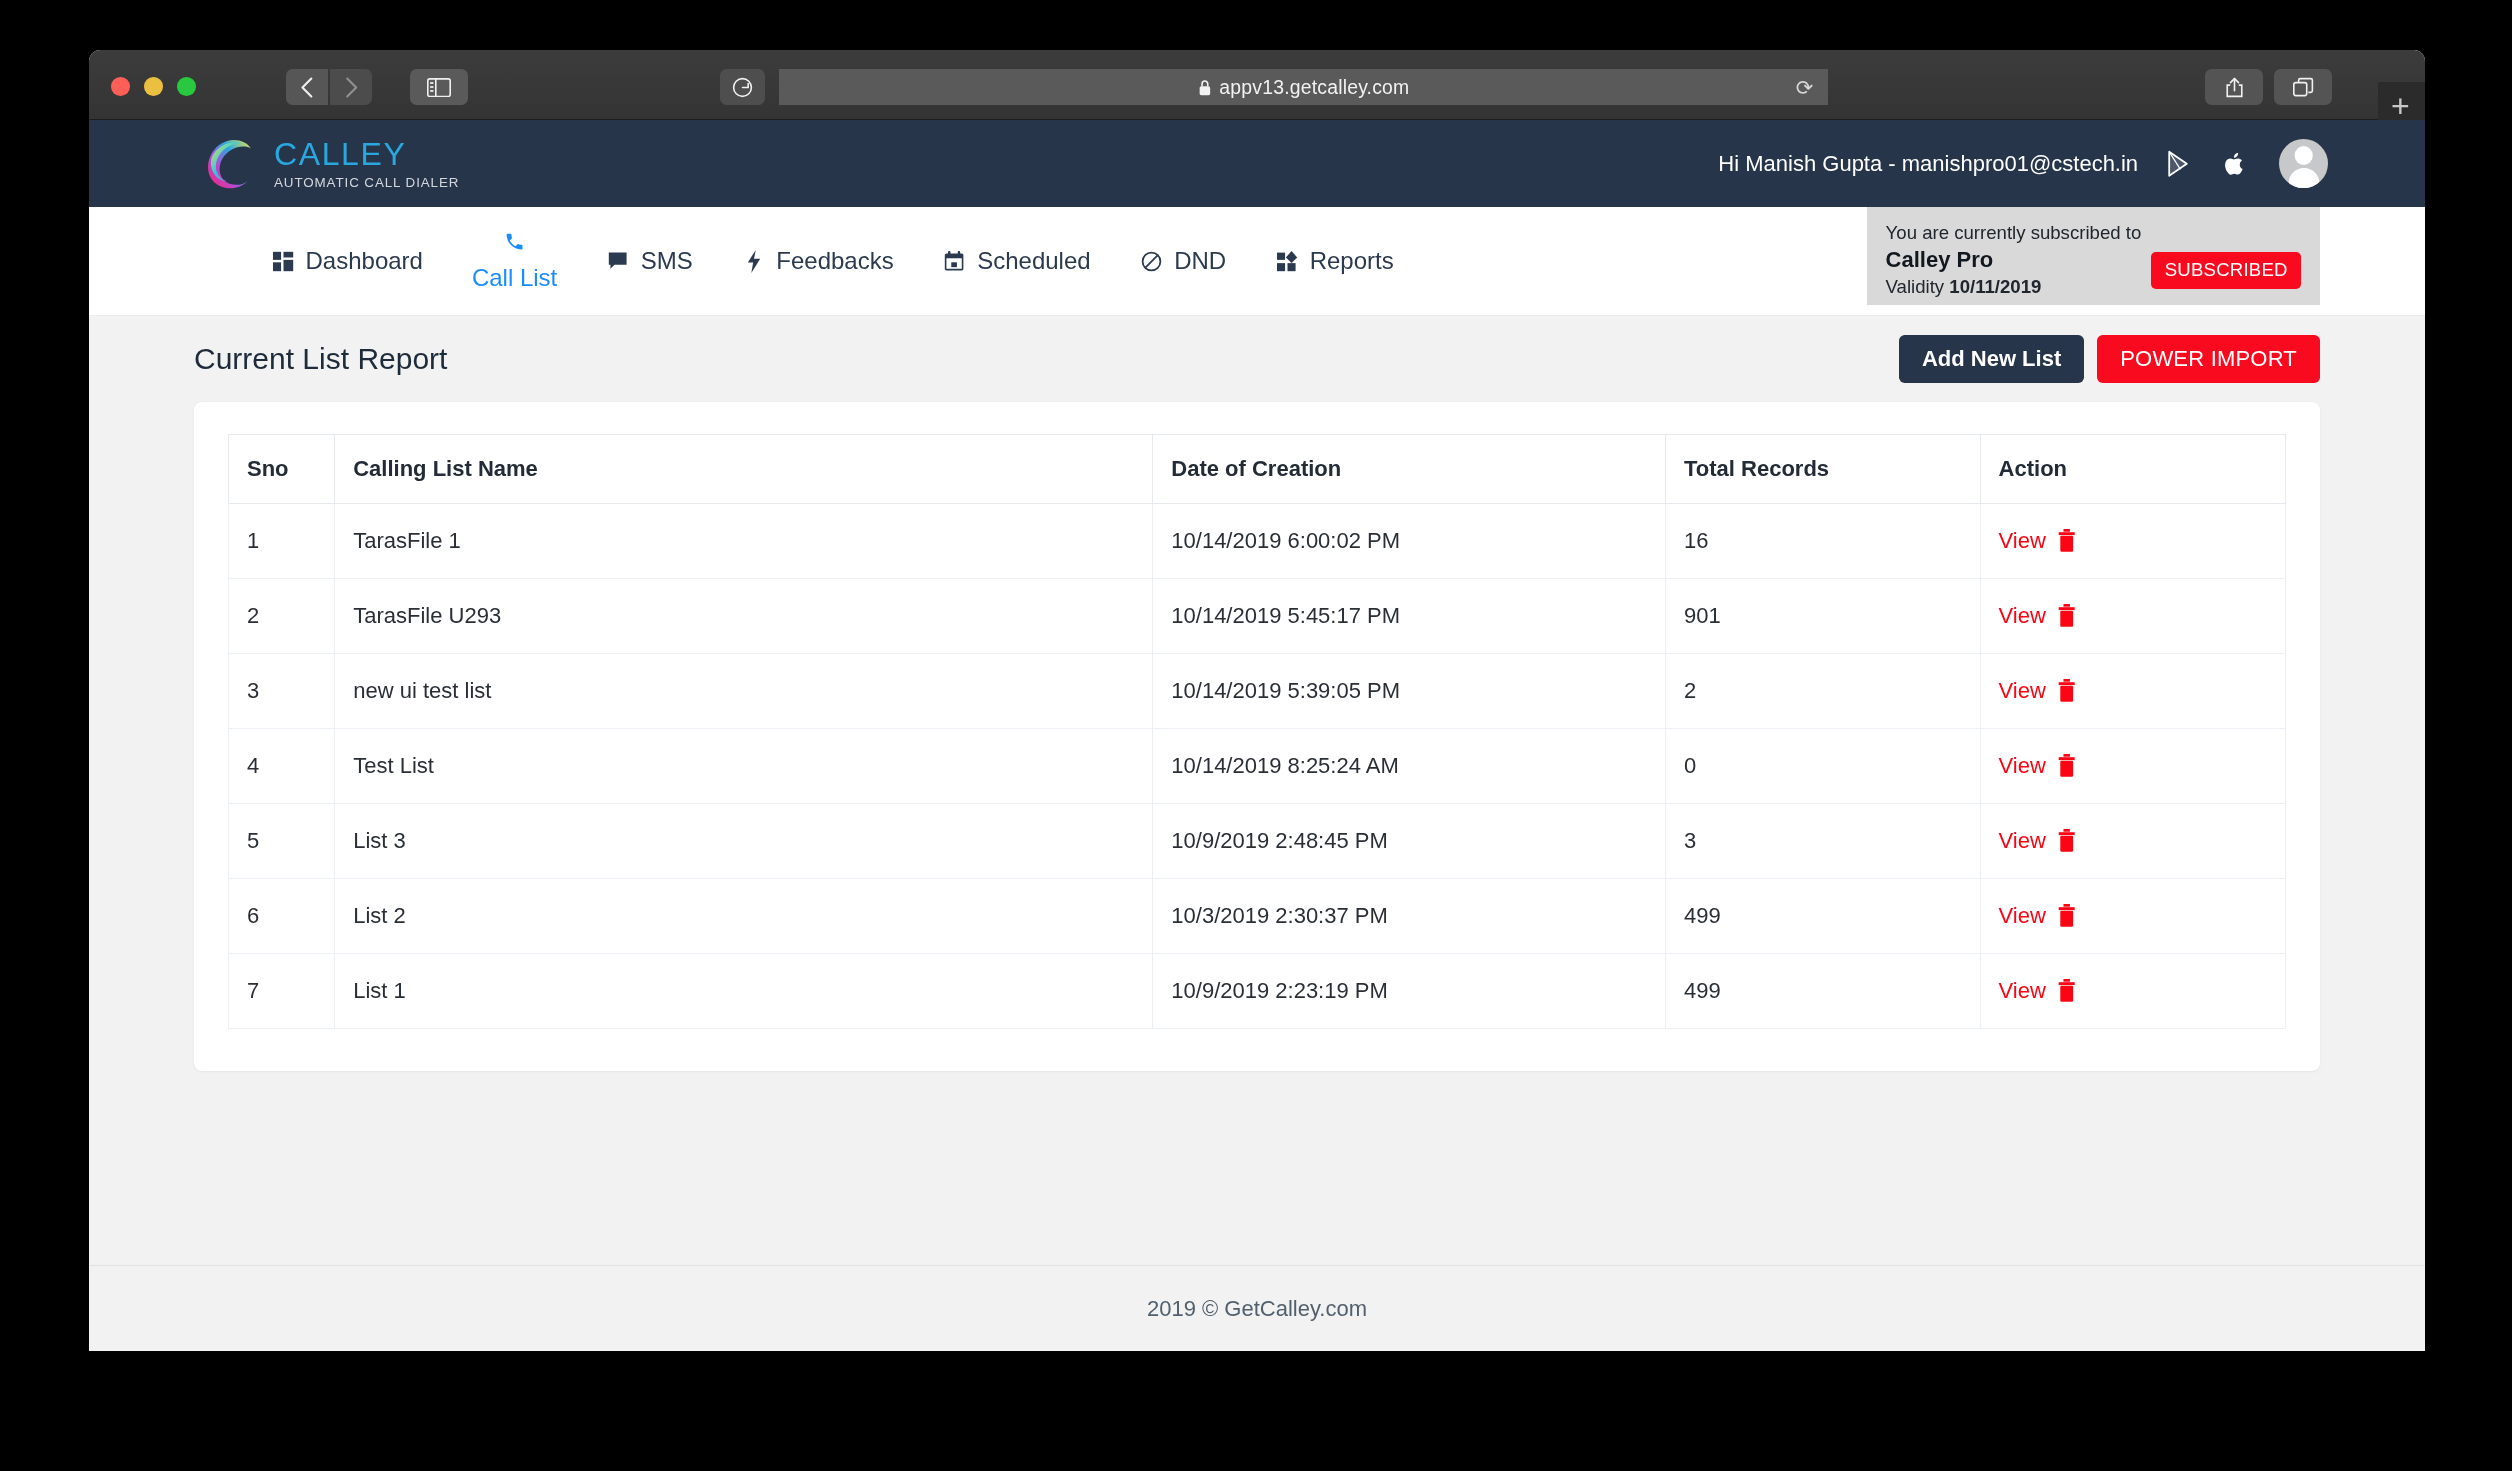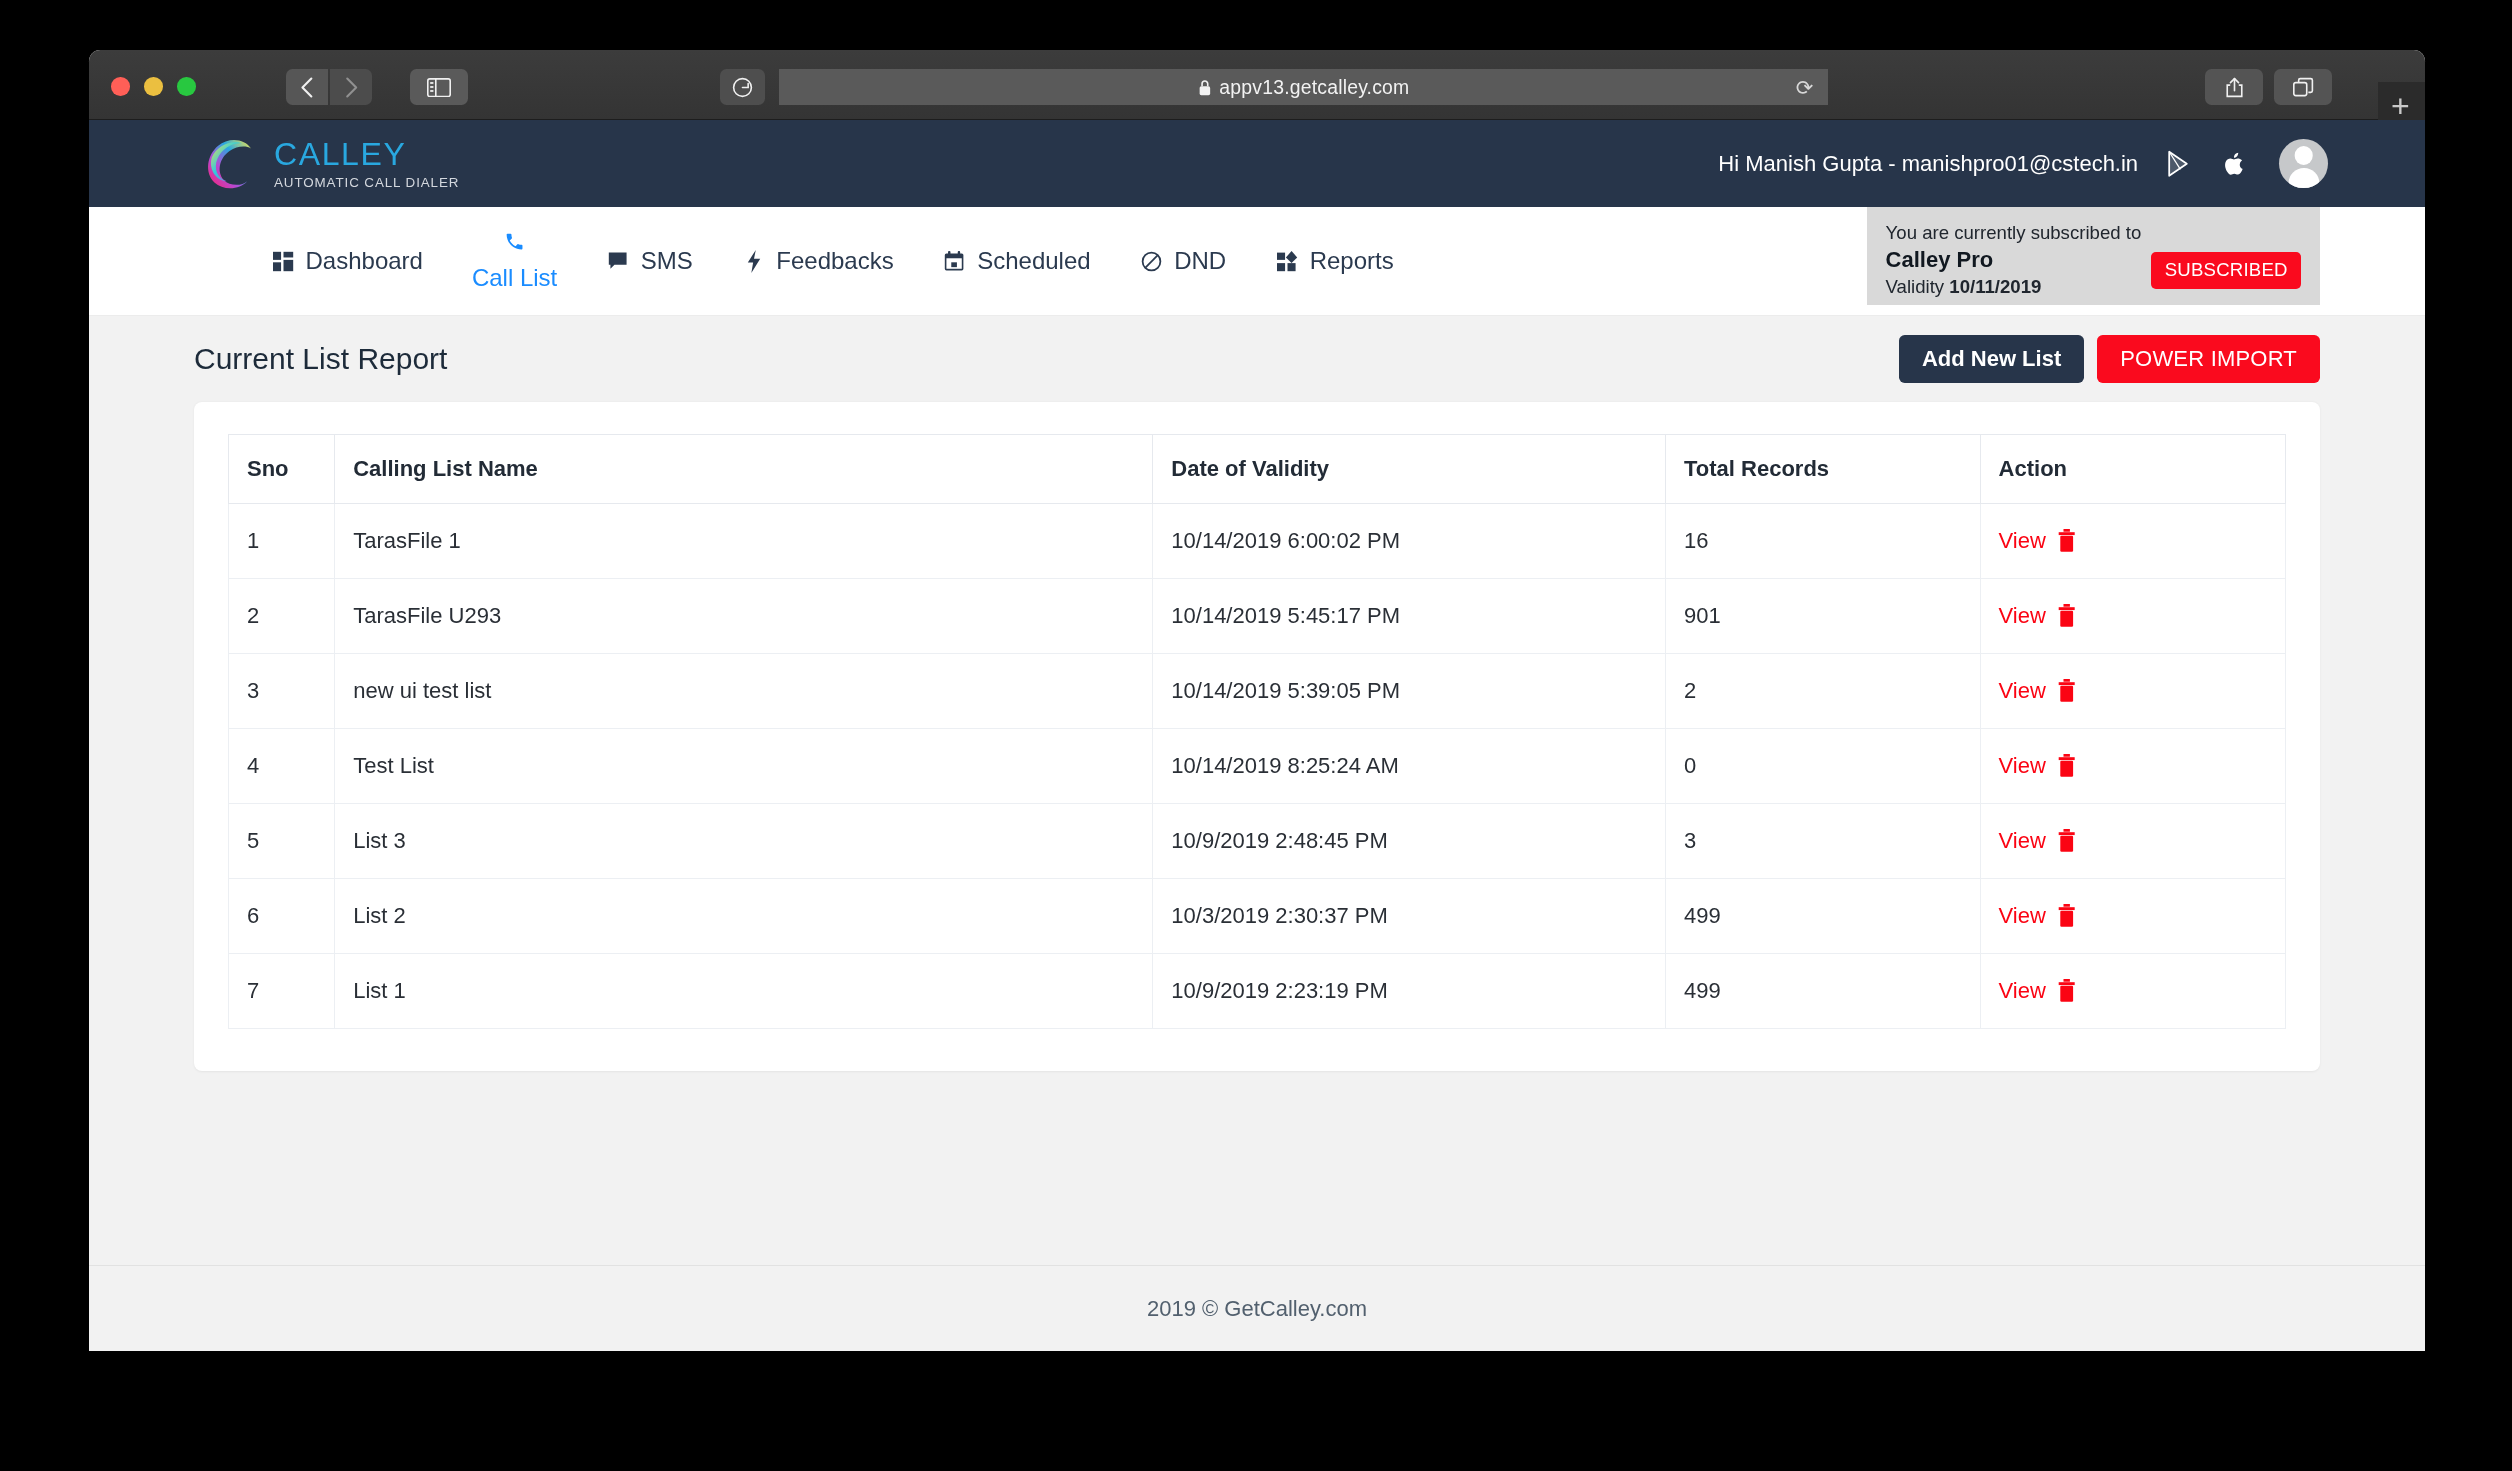--- a/index.html
+++ b/index.html
@@ -395,21 +395,21 @@
           <button class="btn" id="power-import-btn">POWER IMPORT</button>
         </div>
       </div>
 
       <div id="card">
         <table>
           <thead>
             <tr>
               <th class="col-sno">Sno</th>
               <th class="col-name">Calling List Name</th>
-              <th class="col-date">Date of Validity</th>
+              <th class="col-date">Date of Creation</th>
               <th class="col-records">Total Records</th>
               <th class="col-action">Action</th>
             </tr>
           </thead>
           <tbody id="table-body">
               <tr>
                 <td class="col-sno">1</td>
                 <td class="col-name">TarasFile 1</td>
                 <td class="col-date">10/14/2019 6:00:02 PM</td>
                 <td class="col-records">16</td>

